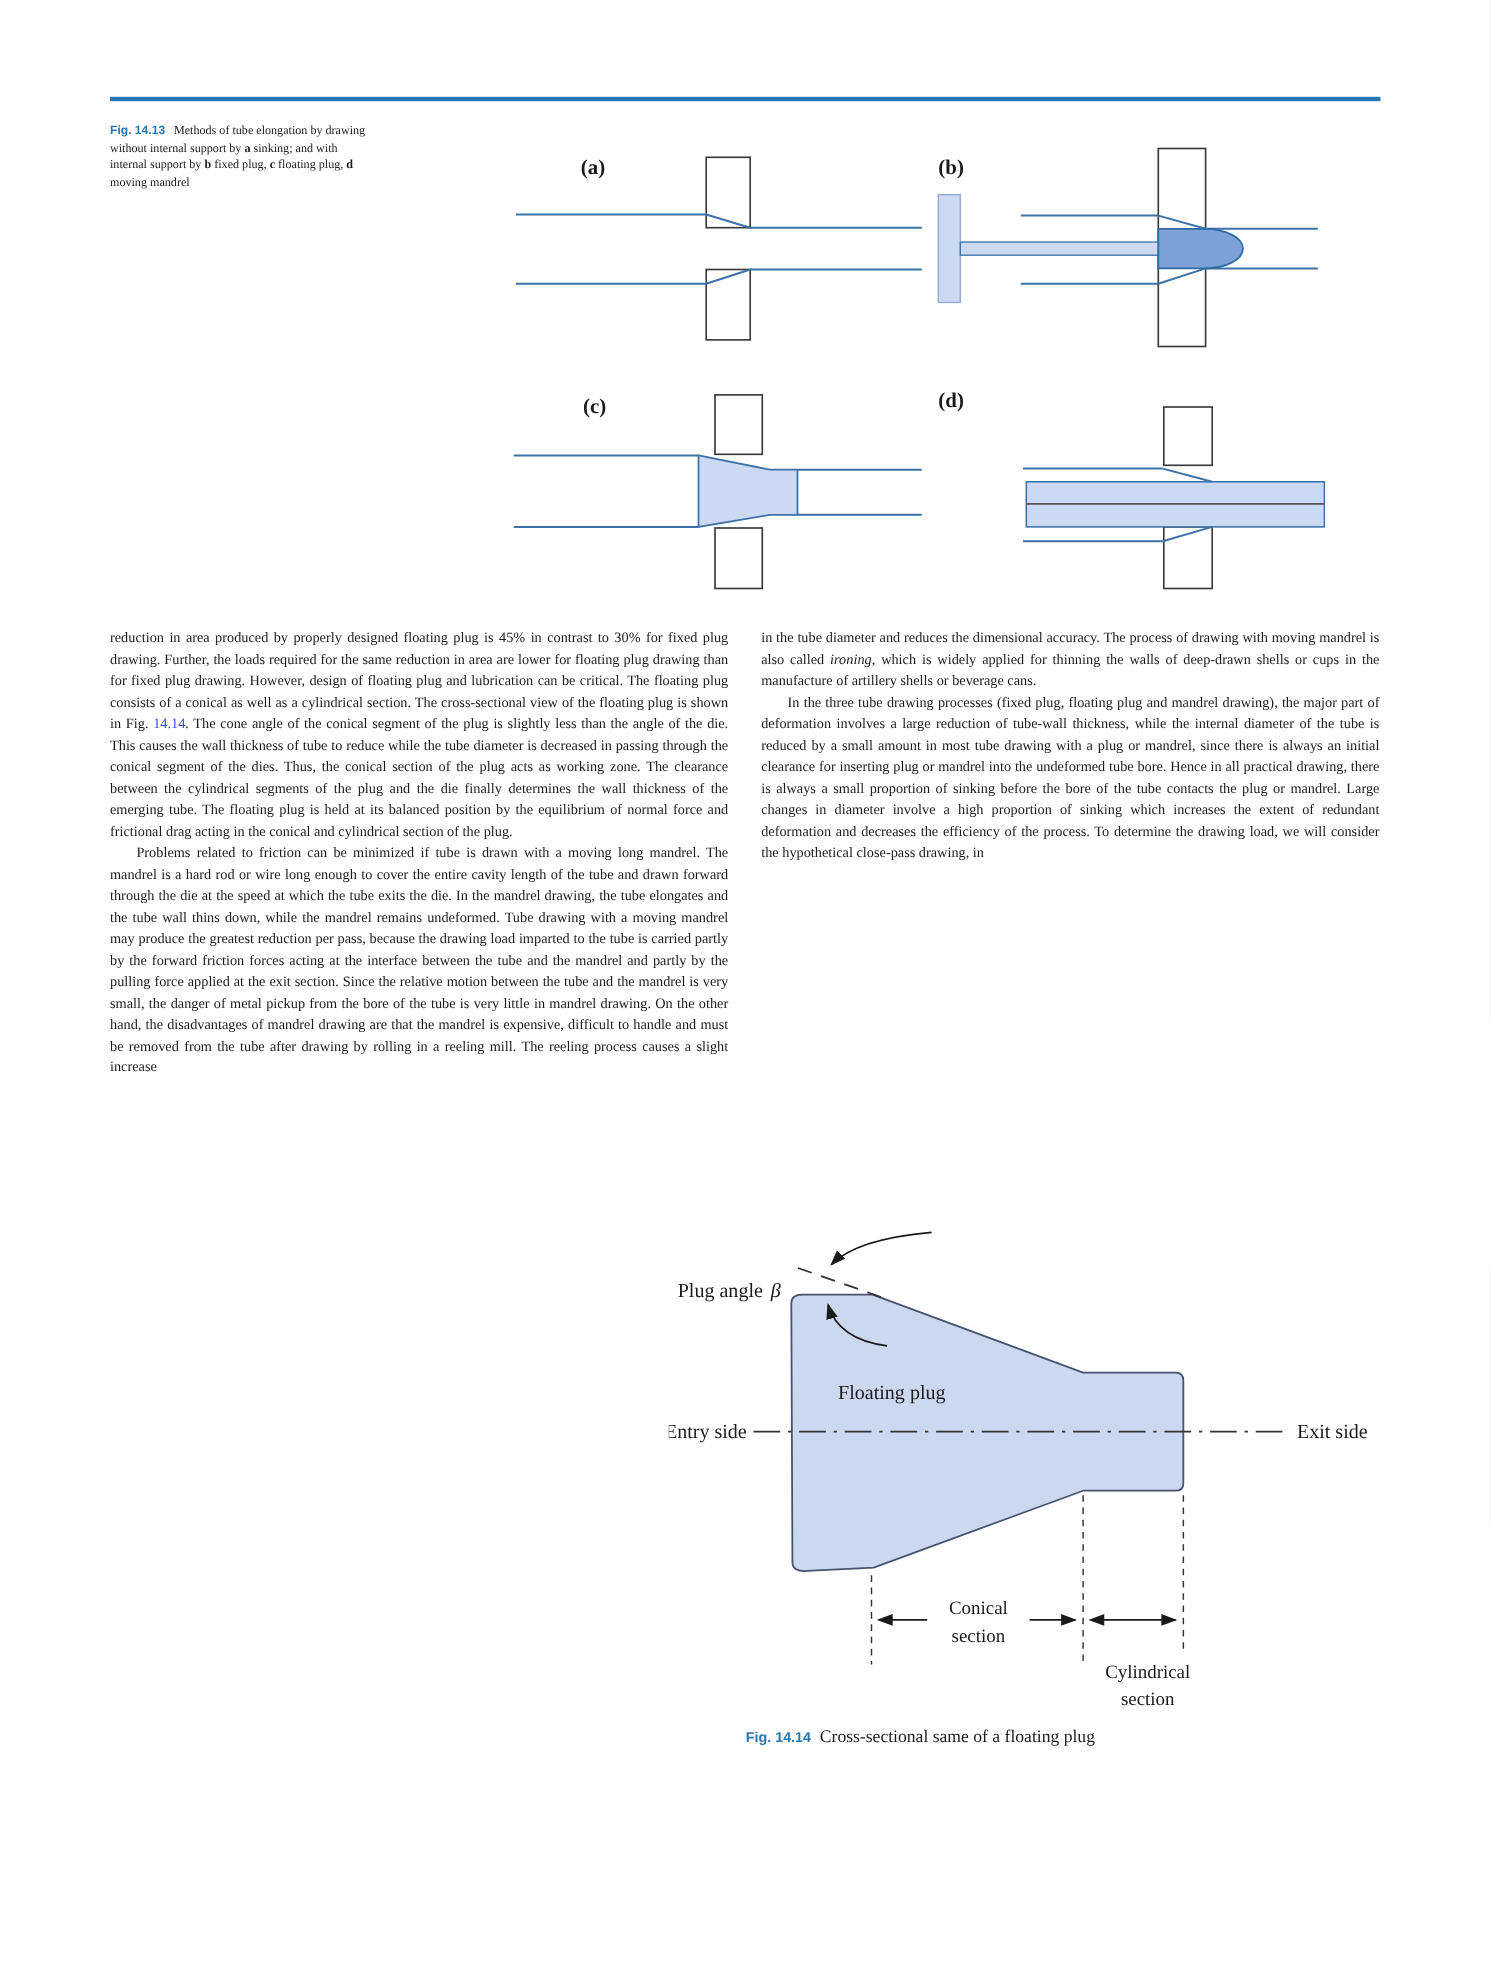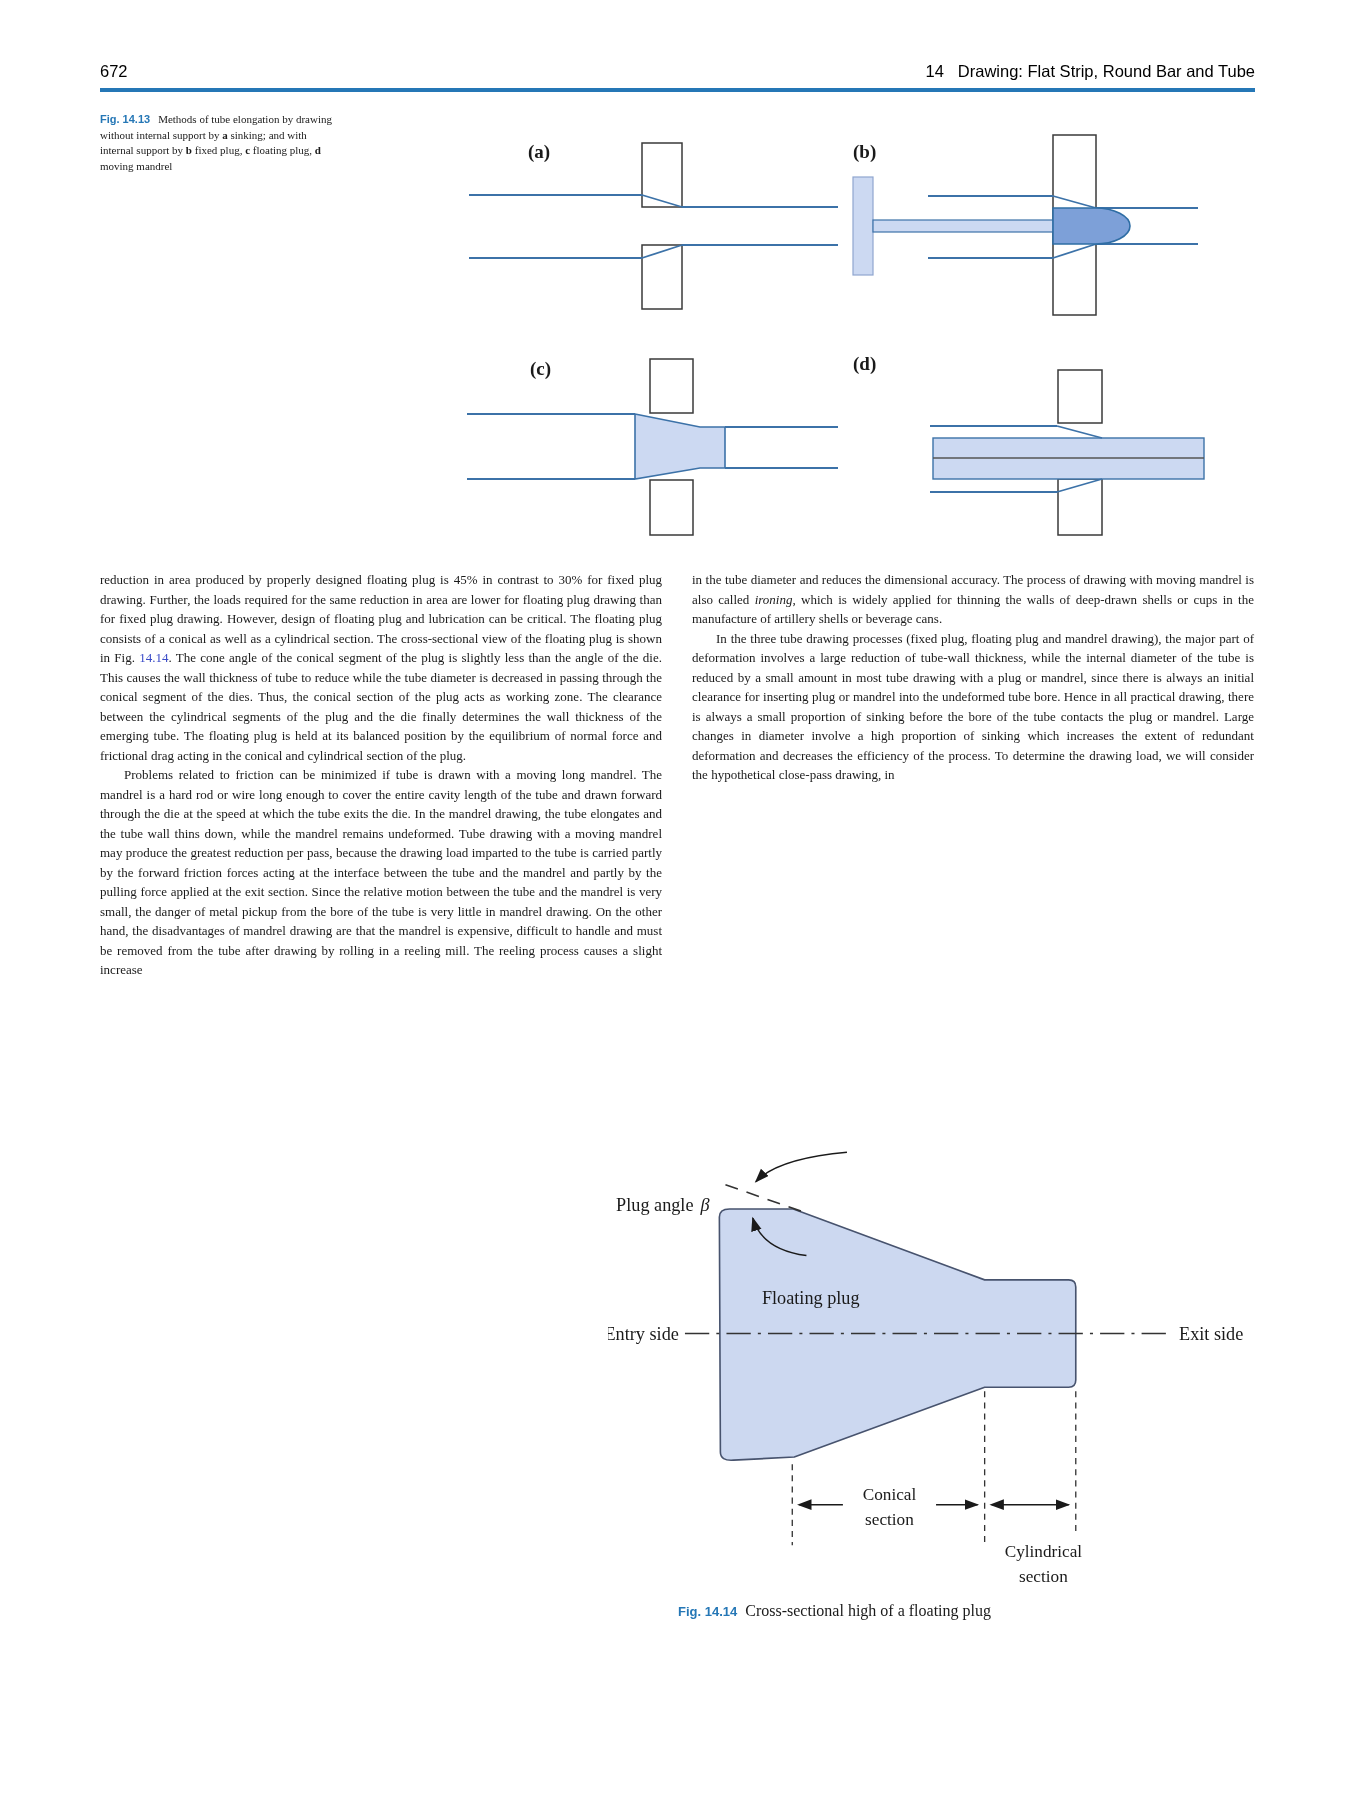--- a/index.html
+++ b/index.html
@@ -24,37 +24,31 @@
   
   .col{position:absolute;top:570px;width:562px;font-size:13px;line-height:1.5;
        text-align:justify;text-justify:inter-word;}
   .col.left{left:100px;}
   .col.right{left:692px;}
   .col p{margin:0;}
   .col p.indent{text-indent:24px;}
   .ref-link{color:#3a4bc8;}
   .ital{font-style:italic;}
   
-  .fig14-wrap{position:absolute;left:608px;top:1148px;width:650px;}
+  .fig14-wrap{position:absolute;left:608px;top:1116px;width:650px;}
   .f14-text{font:18px "Liberation Serif",serif;fill:#1a1a1a;}
   .f14-small{font:17px "Liberation Serif",serif;fill:#1a1a1a;}
   .fig14-cap{padding-left:70px;margin-top:4px;font-size:16px;}
   .fig14-cap .figlab{font-size:13px;}
 </style>
 </head>
 <body>
 
 <div class="page">
 
-  <div class="pg-header">
-    <span>672</span>
-    <span>
-      <span class="chap-num">14</span><span>Drawing: Flat Strip, Round Bar and Tube</span>
-    </span>
-  </div>
   <div class="hdr-rule"></div>
 
   <div class="fig13-cap">
     <span class="figlab">Fig. 14.13</span><span>Methods of tube elongation by drawing without internal support by </span><b>a</b><span> sinking; and with internal support by </span><b>b</b><span> fixed plug, </span><b>c</b><span> floating plug, </span><b>d</b><span> moving mandrel</span>
   </div>
 
   <div class="panel" style="left:440px;top:110px;">
     <svg viewBox="0 0 400 210" width="400" height="210">
       <text x="88" y="48" class="plab">(a)</text>
       <rect x="202" y="33" width="40" height="64" class="die"></rect>
@@ -151,17 +145,17 @@
       <text x="8" y="62" class="f14-text"><tspan>Plug angle</tspan><tspan font-style="italic" dx="7">β</tspan></text>
       <text x="152" y="154" class="f14-text">Floating plug</text>
       <text x="70" y="189" text-anchor="end" class="f14-text">Entry side</text>
       <text x="564" y="189" class="f14-text">Exit side</text>
       <text x="278" y="347" text-anchor="middle" class="f14-small">Conical</text>
       <text x="278" y="372" text-anchor="middle" class="f14-small">section</text>
       <text x="430" y="404" text-anchor="middle" class="f14-small">Cylindrical</text>
       <text x="430" y="428" text-anchor="middle" class="f14-small">section</text>
     </svg>
     <div class="fig14-cap">
-      <span class="figlab">Fig. 14.14</span><span>Cross-sectional high of a floating plug</span>
+      <span class="figlab">Fig. 14.14</span><span>Cross-sectional same of a floating plug</span>
     </div>
   </div>
 
 </div>
 
 </body></html>

